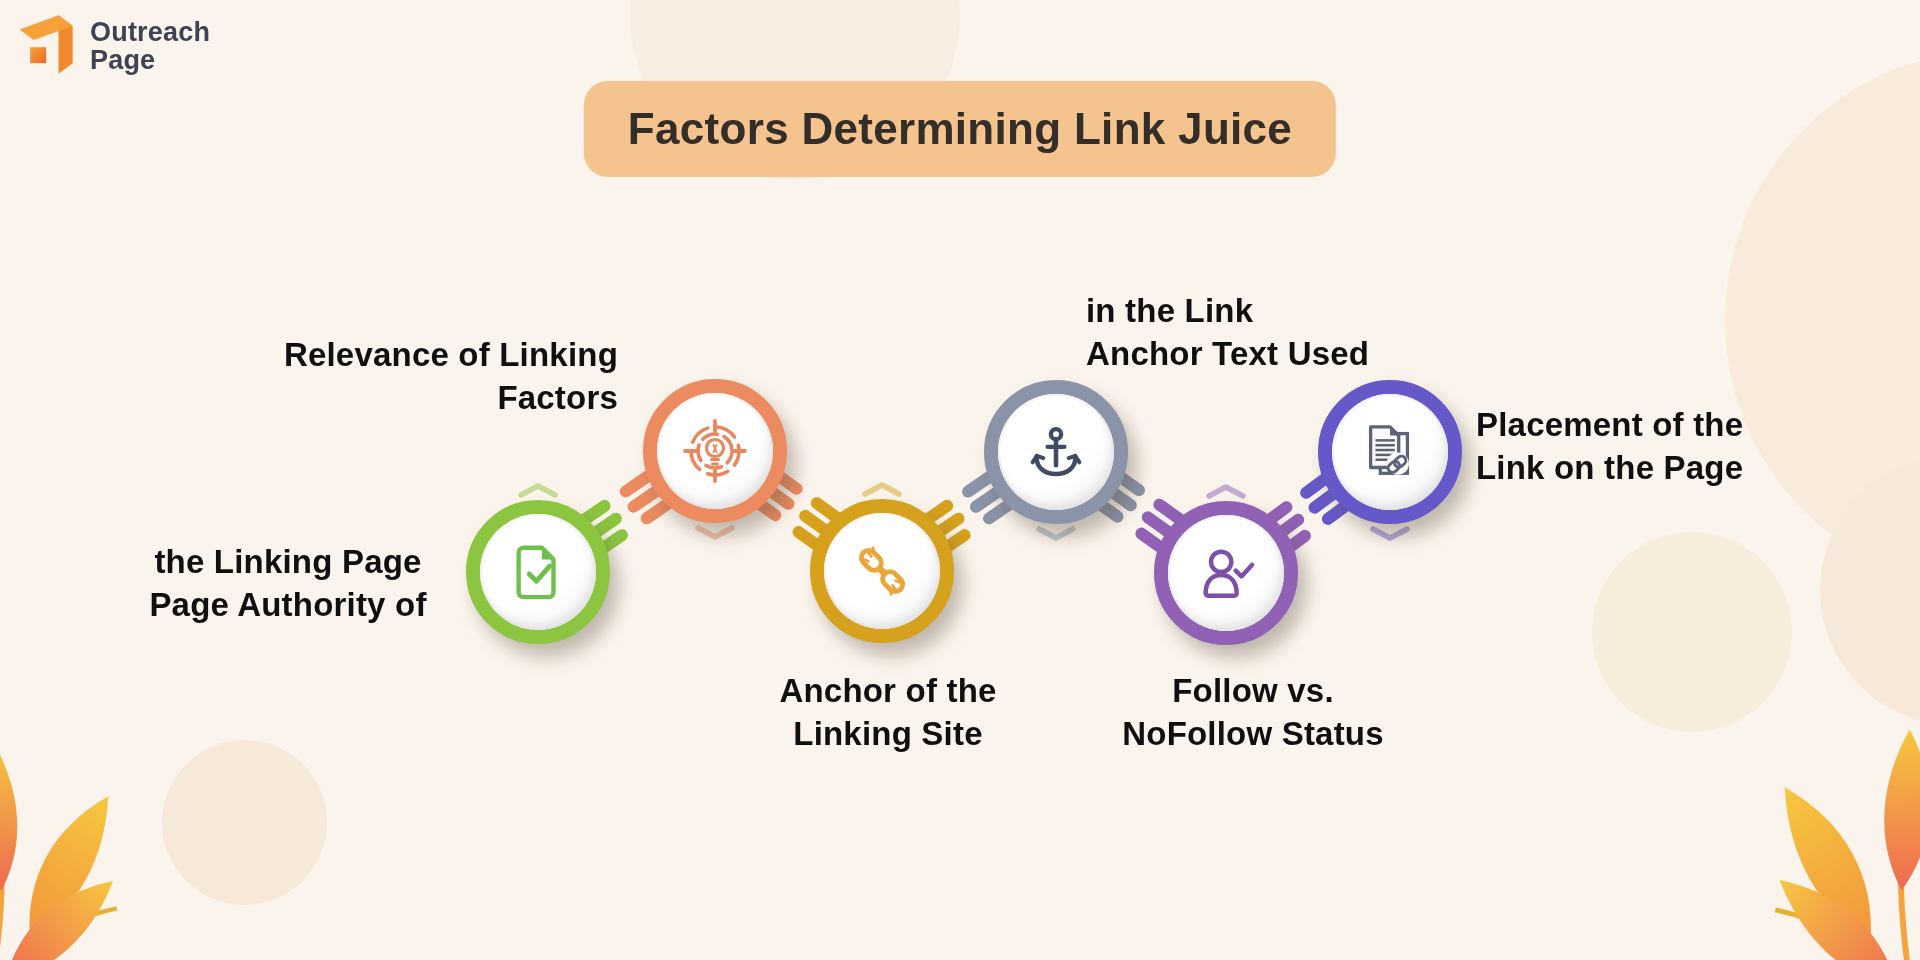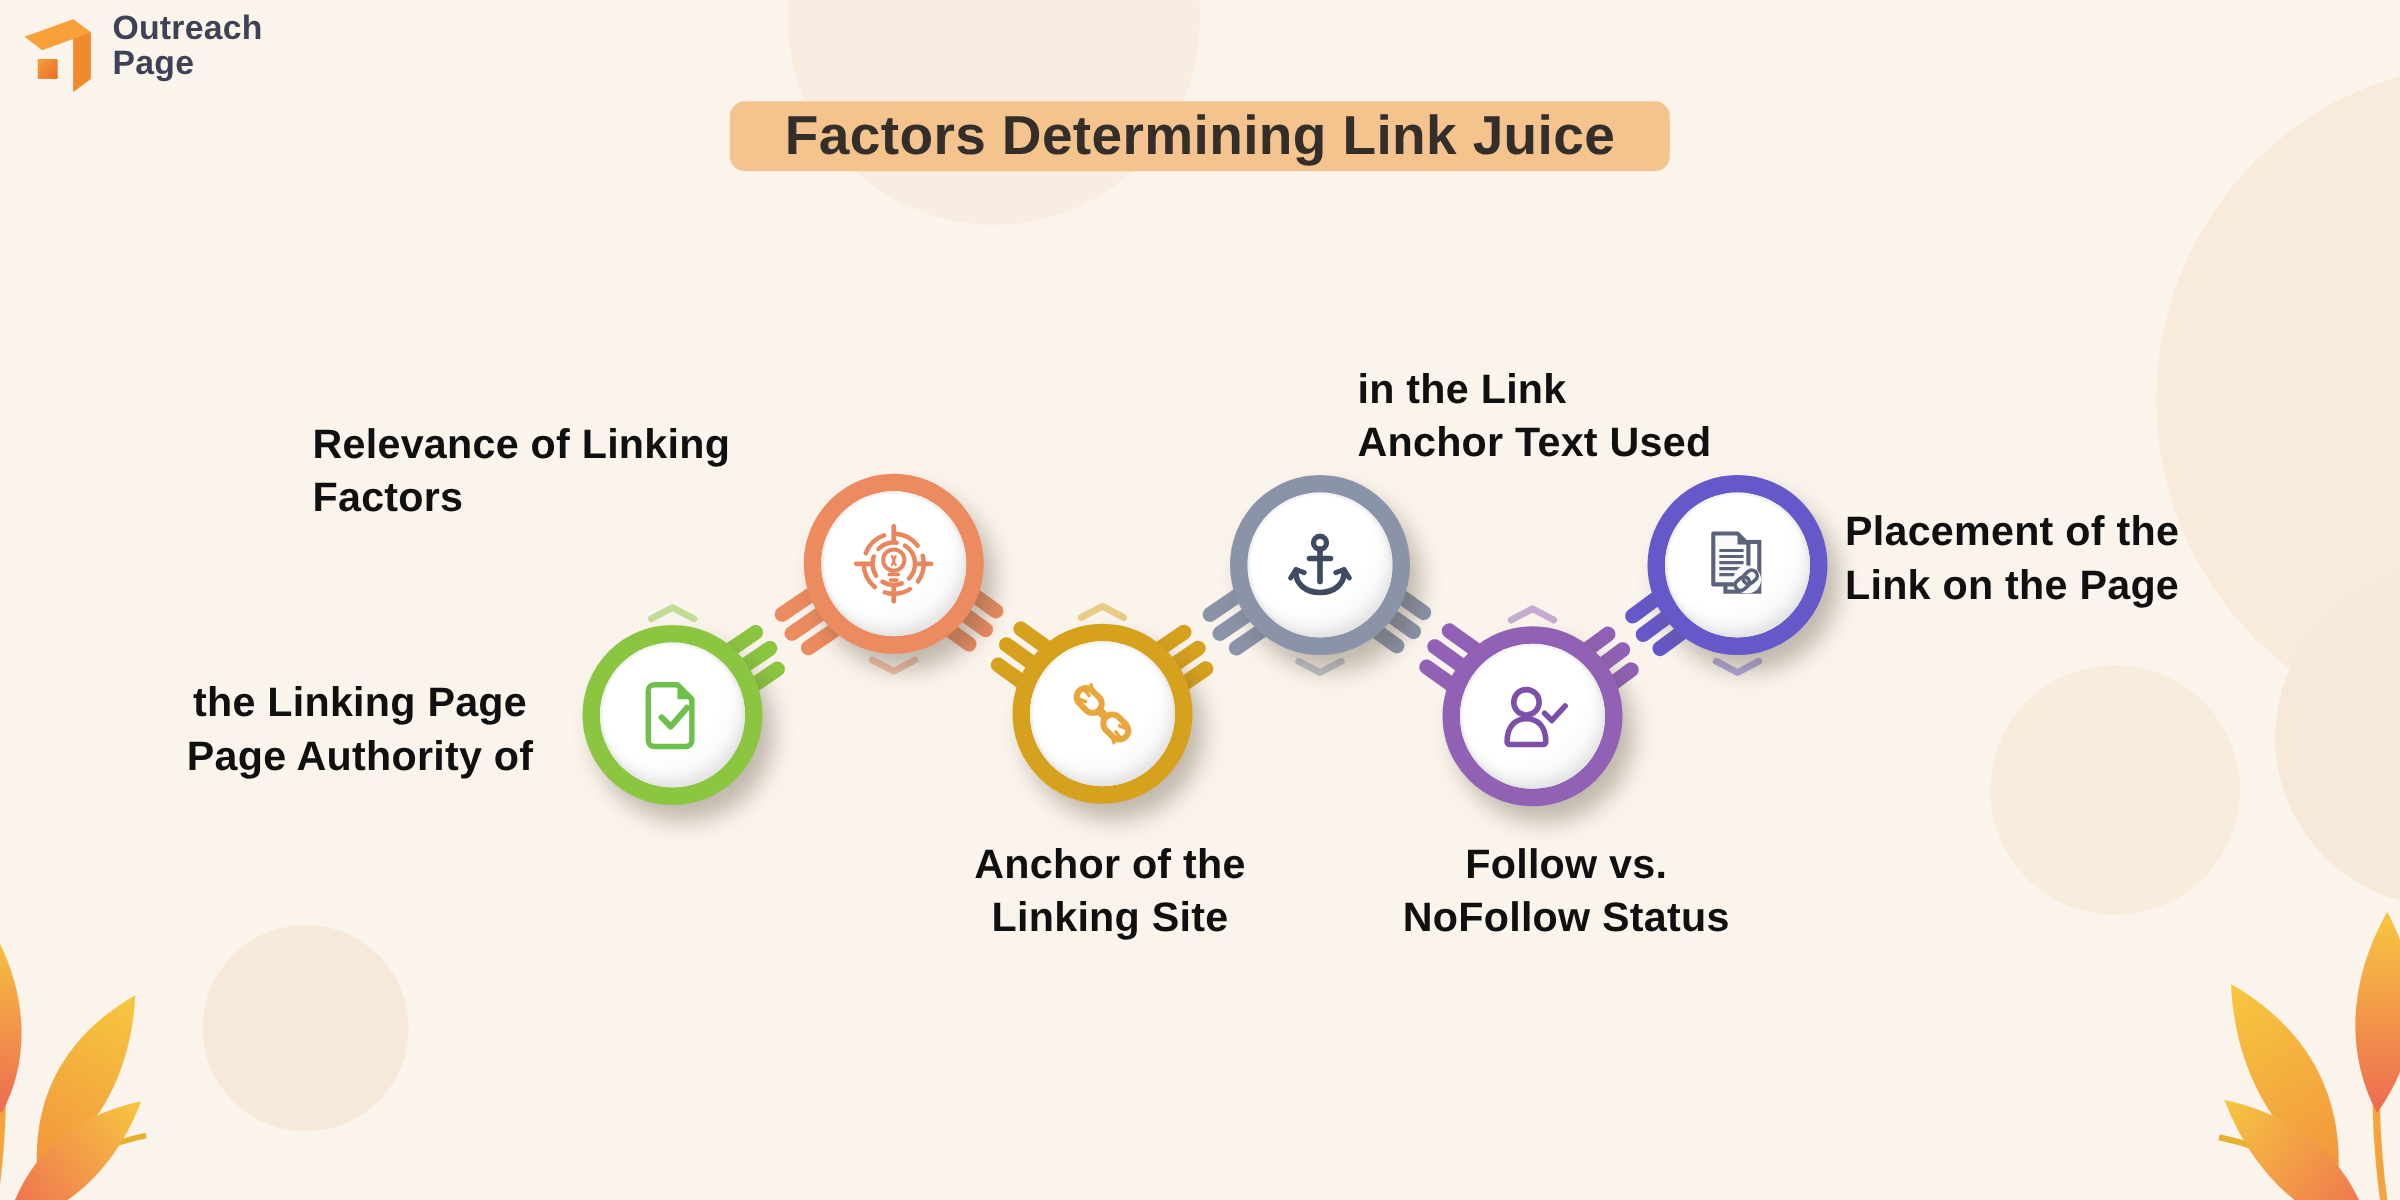--- a/index.html
+++ b/index.html
@@ -14,28 +14,28 @@
   .d1{width:330px;height:330px;left:630px;top:-150px;background:#F8EDE0;}
   .d2{width:540px;height:540px;left:1725px;top:50px;background:#F9EBDC;}
   .d3{width:165px;height:165px;left:162px;top:740px;background:#F7E9D9;}
   .d4{width:270px;height:270px;left:1820px;top:455px;background:#F7E9D9;}
   .d5{width:200px;height:200px;left:1592px;top:532px;background:#F8ECDD;}
   
   .leaves{position:absolute;z-index:1;}
   .leaves-left{left:-52px;bottom:-34px;}
   .leaves-right{right:-40px;bottom:-44px;transform:scaleX(-1);}
   
-  .logo{position:absolute;left:16px;top:8px;display:flex;align-items:flex-start;gap:12px;z-index:4;}
+  .logo{position:absolute;left:16px;top:8px;display:flex;align-items:flex-end;gap:12px;z-index:4;}
   .logo-text{
     color:var(--logo-text,#3E4254);font-weight:700;font-size:27px;line-height:28px;letter-spacing:.2px;
   }
   
   .title-badge{
     position:absolute;left:50%;top:81px;transform:translateX(-50%);
-    height:56px;padding:0 44px;border-radius:12px;
+    height:96px;padding:0 44px;border-radius:24px;
     background:var(--title-bg,#F5C48E);
     display:flex;align-items:center;justify-content:center;
     z-index:4;
   }
   .title-badge span{
     font-size:44px;font-weight:700;color:var(--title-text,#332E29);
     white-space:nowrap;letter-spacing:.3px;
   }
   
   #chains{position:absolute;inset:0;z-index:2;pointer-events:none;}
@@ -53,21 +53,21 @@
     box-shadow:inset -3px -6px 9px rgba(0,0,0,.07), inset 0 0 0 2px #f4f4f4;
     display:flex;align-items:center;justify-content:center;
   }
   .node-inner svg{display:block;}
   
   .label{
     position:absolute;z-index:3;color:var(--label-text,#101010);
     font-size:33px;font-weight:700;line-height:43px;letter-spacing:.2px;
   }
   .lab-0{left:128px;top:540px;width:320px;text-align:center;}
-  .lab-1{left:250px;top:333px;width:368px;}
+  .lab-1{left:250px;top:333px;width:368px;text-align:right;}
   .lab-2{left:736px;top:669px;width:304px;text-align:center;}
   .lab-3{left:1086px;top:289px;width:340px;text-align:left;}
   .lab-4{left:1100px;top:669px;width:306px;text-align:center;}
   .lab-5{left:1476px;top:403px;width:350px;text-align:left;}
 </style>
 </head>
 <body>
 
 <div class="stage">
 

